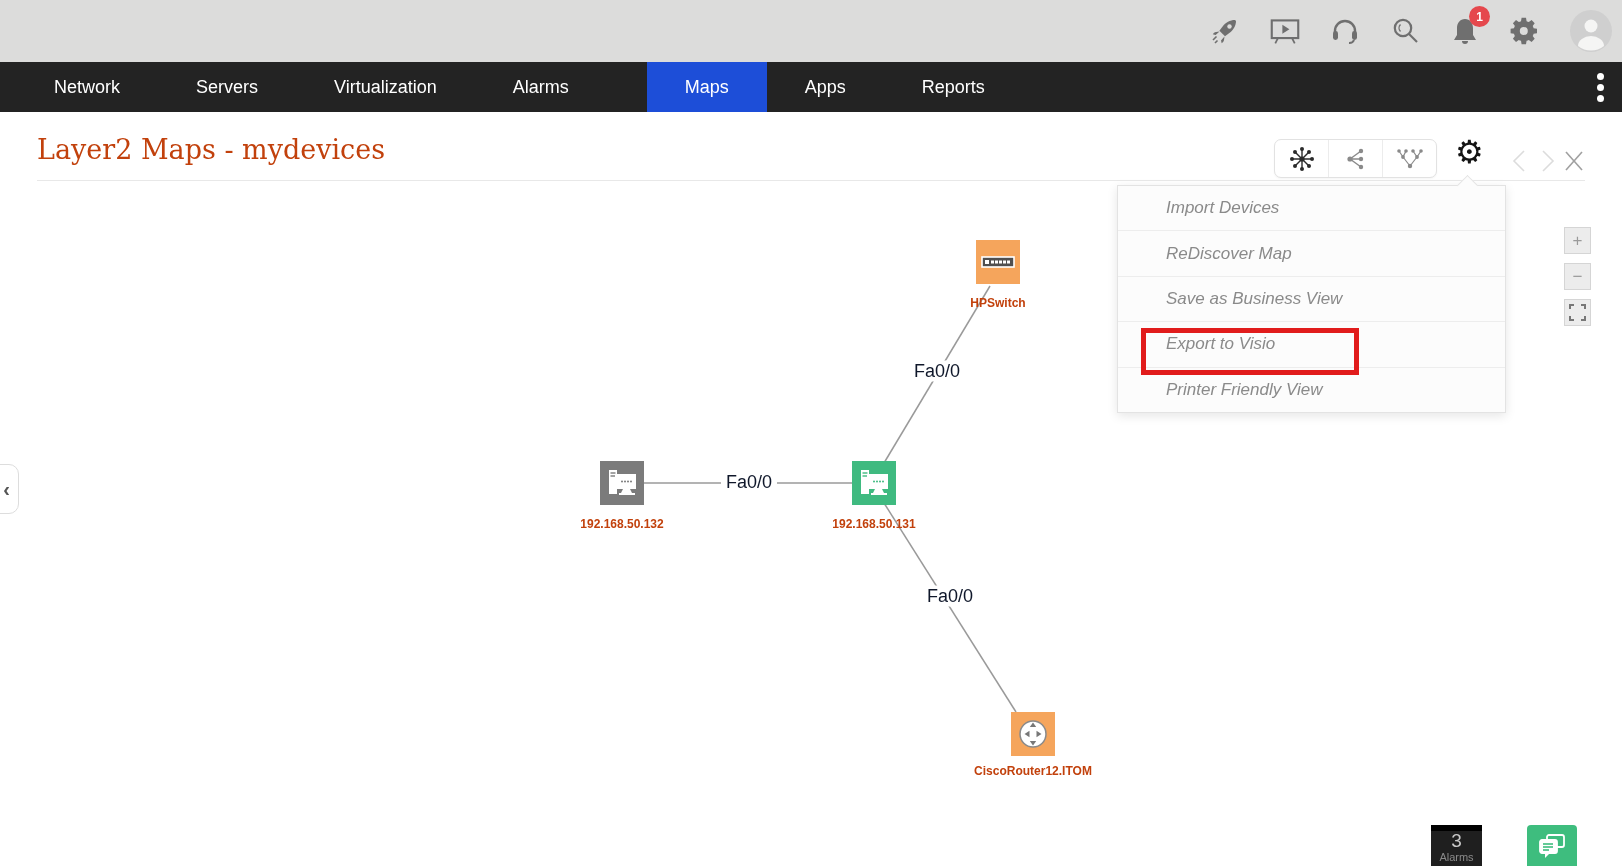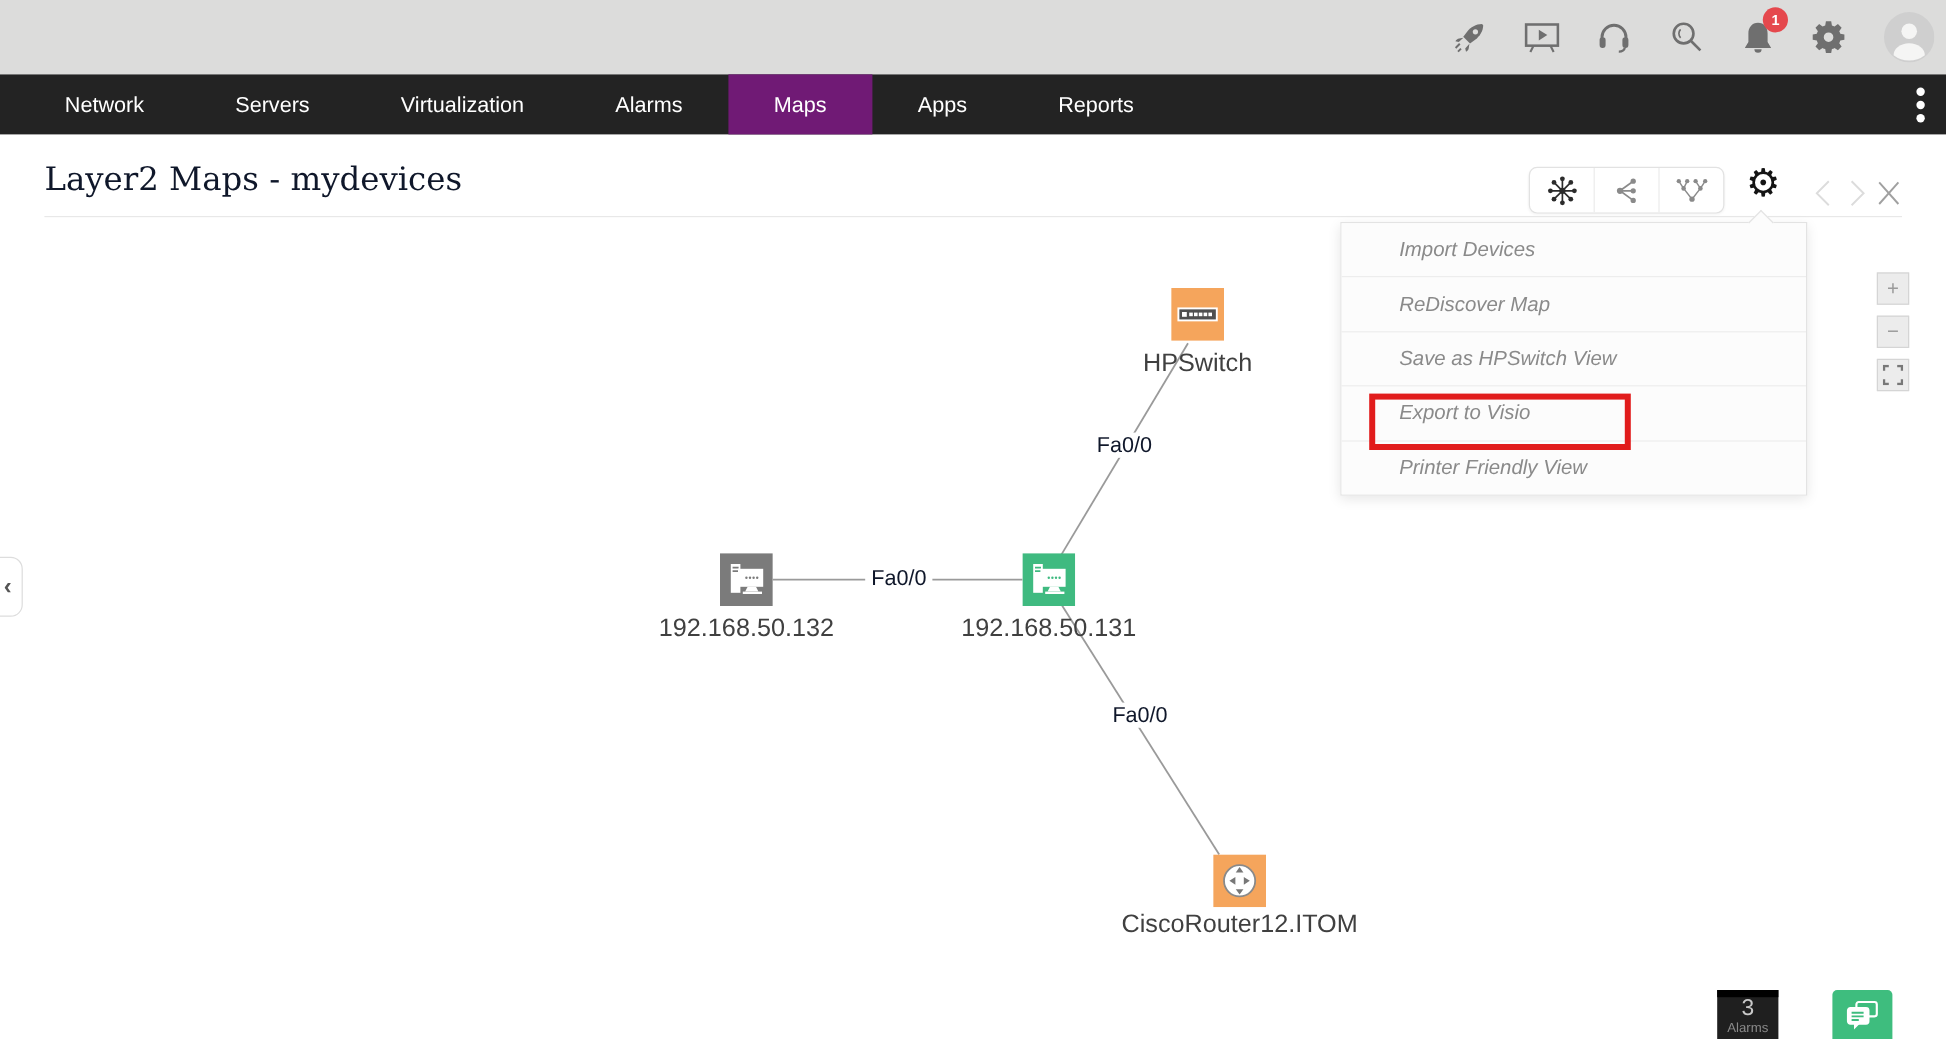--- a/index.html
+++ b/index.html
@@ -16,48 +16,48 @@
   .badge { position:absolute; top:-10px; right:-10px; width:21px; height:21px;
            border-radius:50%; background:#e5484d; color:#fff; font-size:12px;
            display:flex; align-items:center; justify-content:center; font-weight:bold; }
   .avatar-wrap { width:42px; height:42px; }
 
   
   .navbar { height:50px; background:#232323; display:flex; align-items:stretch;
             padding-left:16px; position:relative; }
   .nav-tab { color:#fff; font-size:18px; display:flex; align-items:center;
              padding:0 38px; cursor:pointer; white-space:nowrap; }
-  .nav-tab.active { background:#701a75; }
+  .nav-tab.active { background:#1d4ed8;margin-left:40px; }
   .more-dots { position:absolute; right:10px; top:0; height:50px; width:24px;
                display:flex; flex-direction:column; align-items:center;
                justify-content:center; gap:4px; cursor:pointer; }
   .more-dots i { width:7px; height:7px; border-radius:50%; background:#fff; }
 
   
   .page-header { position:relative; height:69px; border-bottom:1px solid #e8e8e8;
                  margin:0 37px 0 37px; }
   .page-title { position:absolute; left:0; top:22px; font-family:"DejaVu Serif", serif;
-                font-size:27px; color:#0f172a; }
+                font-size:27px; color:#c2410c; }
   .layout-group { position:absolute; left:1237px; top:27px; width:163px; height:39px;
                   background:#fff; border:1px solid #e2e2e2; border-radius:7px;
                   display:flex; overflow:hidden; box-shadow:0 1px 2px rgba(0,0,0,.04); }
   .layout-btn { flex:1; display:flex; align-items:center; justify-content:center;
                 cursor:pointer; }
   .layout-btn + .layout-btn { border-left:1px solid #ececec; }
   .gear-btn { position:absolute; left:1418px; top:24px; font-size:32px; color:#141414;
               cursor:pointer; line-height:1; }
   .tb-icon { position:absolute; top:36px; cursor:pointer; }
 
   
   .map-area { position:absolute; left:0; top:112px; width:1622px; height:754px; }
   #link-svg { position:absolute; left:0; top:0; pointer-events:none; z-index:1; }
   .node { position:absolute; width:44px; height:44px; z-index:2; cursor:pointer; }
   .node svg { display:block; }
-  .node-label { position:absolute; transform:translate(-50%,-50%); font-size:21px;
-                color:#404040; white-space:nowrap; z-index:2; }
+  .node-label { position:absolute; transform:translate(-50%,-50%); font-size:12px;
+                color:#c2410c; white-space:nowrap; z-index:2;font-weight:bold; }
   .link-label { position:absolute; transform:translate(-50%,-50%); font-size:18px;
                 color:#0f172a; background:#fff; padding:0 5px; z-index:2; }
 
   
   .ctx-menu { position:absolute; left:1117px; top:73px; width:389px; height:228px;
               background:#fcfcfc; border:1px solid #e3e3e3; z-index:10;
               box-shadow:0 3px 10px rgba(0,0,0,.10); display:flex; flex-direction:column;font-style:italic; }
   .ctx-item { flex:1; display:flex; align-items:center; padding-left:48px;
               font-size:17px; color:#8a8a8a; cursor:pointer; background:#fcfcfc; }
   .ctx-item + .ctx-item { border-top:1px solid #ededed; }
@@ -336,21 +336,21 @@
               <path d="M5 16 H1 V12"></path>
             </g>
           </svg>
         </div>
       </div>
 
     <div class="ctx-callout"></div>
     <div class="ctx-menu" id="ctx-menu">
         <div class="ctx-item">Import Devices</div>
         <div class="ctx-item">ReDiscover Map</div>
-        <div class="ctx-item">Save as HPSwitch View</div>
+        <div class="ctx-item">Save as Business View</div>
         <div class="ctx-item">Export to Visio</div>
         <div class="ctx-item">Printer Friendly View</div>
       </div>
     <div class="red-box"></div>
 
     <div class="alarms-widget">
       <div class="alarms-count">3</div>
       <div class="alarms-label">Alarms</div>
     </div>
     <div class="chat-btn">

